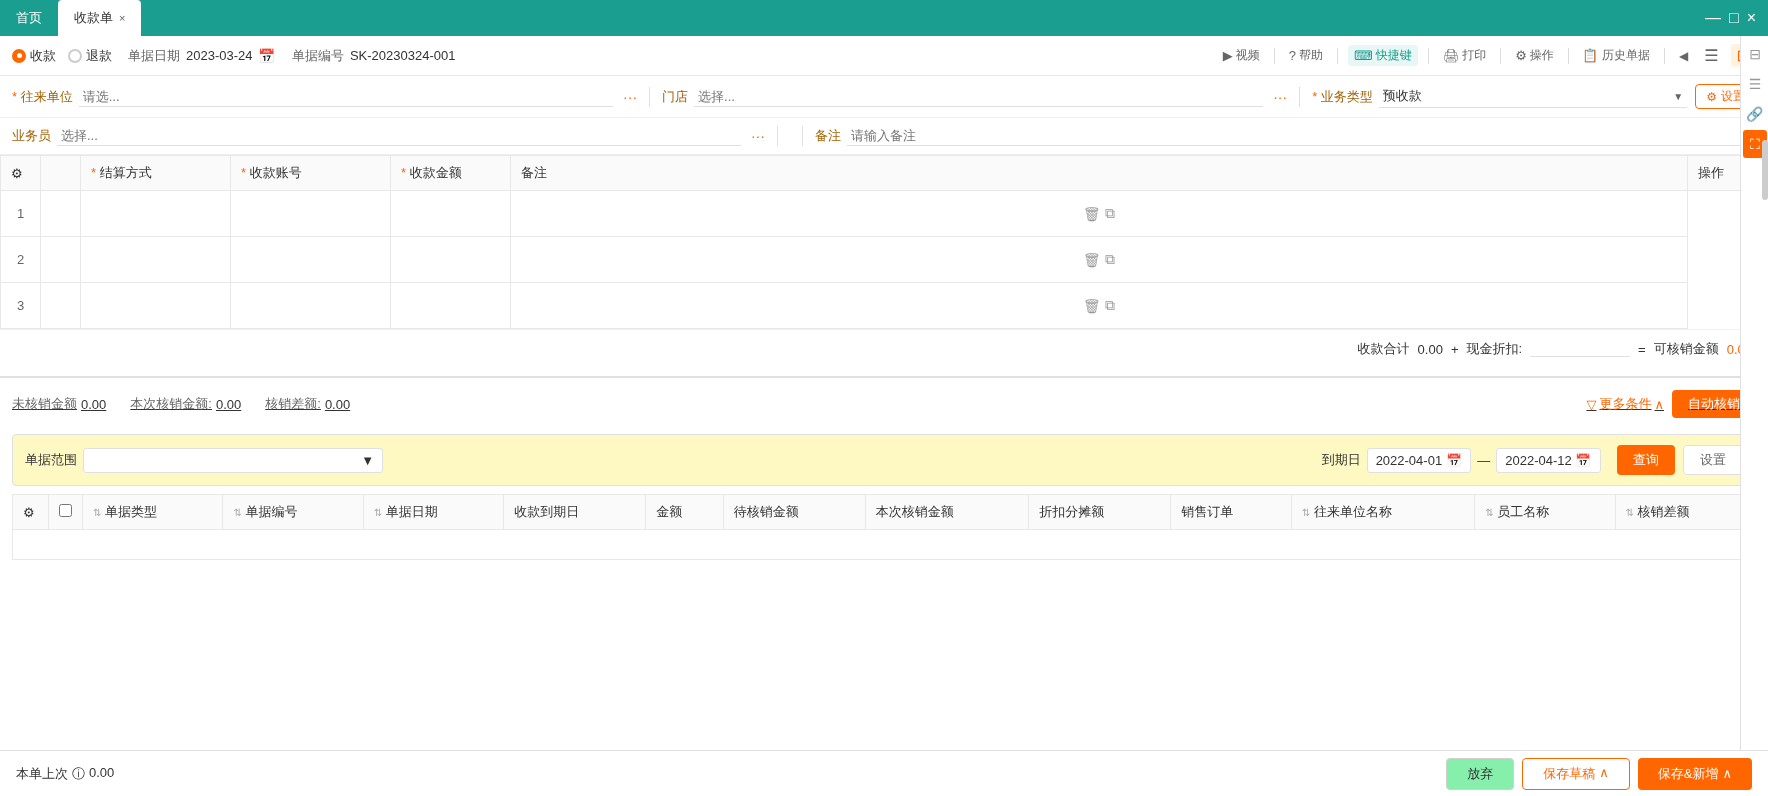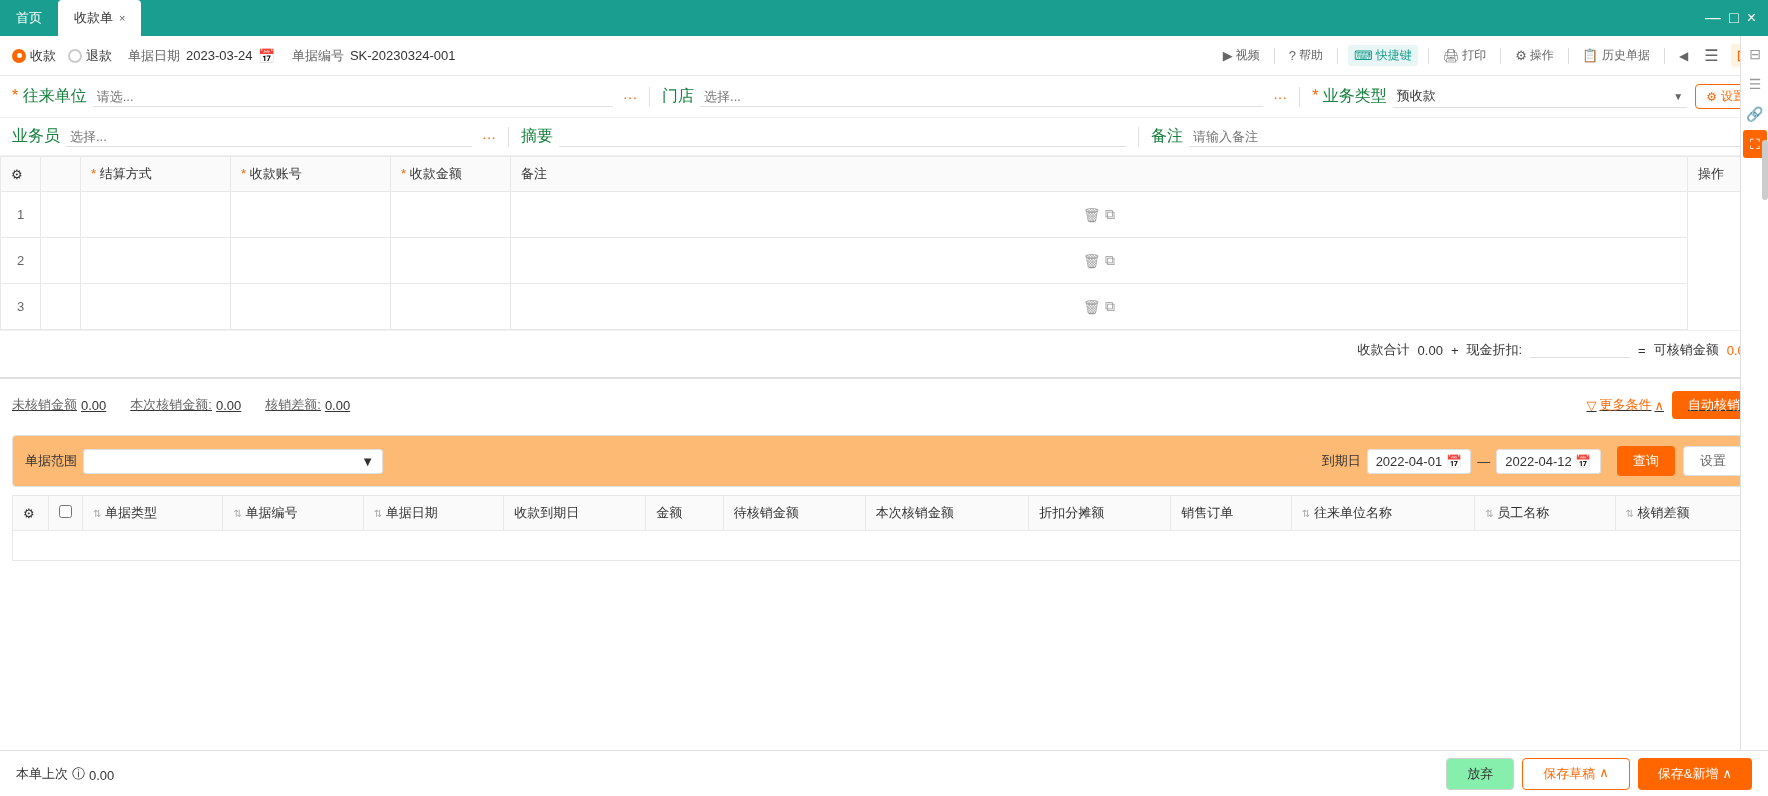--- a/index.html
+++ b/index.html
@@ -143,22 +143,22 @@
       background: #fff;
     }
     .form-field {
       display: flex;
       align-items: center;
       gap: 6px;
       flex: 1;
     }
     .form-label {
       white-space: nowrap;
-      color: #15803d;
-      font-size: 16px;
+      color: #a16207;
+      font-size: 13px;
     }
     .form-label.required::before {
       content: '* ';
       color: #f60;
     }
     .form-input {
       flex: 1;
       border: none;
       border-bottom: 1px solid #e0e0e0;
       outline: none;
@@ -358,21 +358,21 @@
     
     .search-filter-row {
       display: flex;
       align-items: center;
       gap: 16px;
       padding: 8px 0;
       border: 1px solid #e0e0e0;
       border-radius: 4px;
       padding: 10px 12px;
       margin-bottom: 8px;
-      background: #fdba74;
+      background: #fef9c3;
     }
     .search-field {
       display: flex;
       align-items: center;
       gap: 6px;
       flex: 1;
     }
     .search-label { color: #333; font-size: 13px; white-space: nowrap; }
     .search-select {
       display: flex;
@@ -454,21 +454,21 @@
       border-top: 1px solid #e0e0e0;
       display: flex;
       align-items: center;
       padding: 8px 16px;
       gap: 8px;
       height: 46px;
       z-index: 100;
     }
     .footer-info {
       display: flex;
-      align-items: flex-end;
+      align-items: flex-start;
       gap: 4px;
       font-size: 13px;
       color: #333;
     }
     .footer-actions {
       margin-left: auto;
       display: flex;
       gap: 8px;
     }
     .btn-discard {
@@ -652,24 +652,20 @@
     </div>
   </div>
 
   <div class="form-row2">
     <div class="form-field" style="flex: 0.8;">
       <span class="form-label">业务员</span>
       <input class="form-input" type="text" placeholder="选择..." style="">
       <span class="more-btn">···</span>
     </div>
     <div class="form-field-separator"></div>
-    <div class="form-field" style="flex: 1;">
-      <span class="form-label">摘要</span>
-      <input class="form-input" type="text" style="">
-    </div>
     <div class="form-field-separator"></div>
     <div class="form-field" style="flex: 1;">
       <span class="form-label">备注</span>
       <input class="form-input" type="text" placeholder="请输入备注" style="">
     </div>
   </div>
 
   <div class="data-table-wrapper">
     <table class="data-table">
       <thead>

